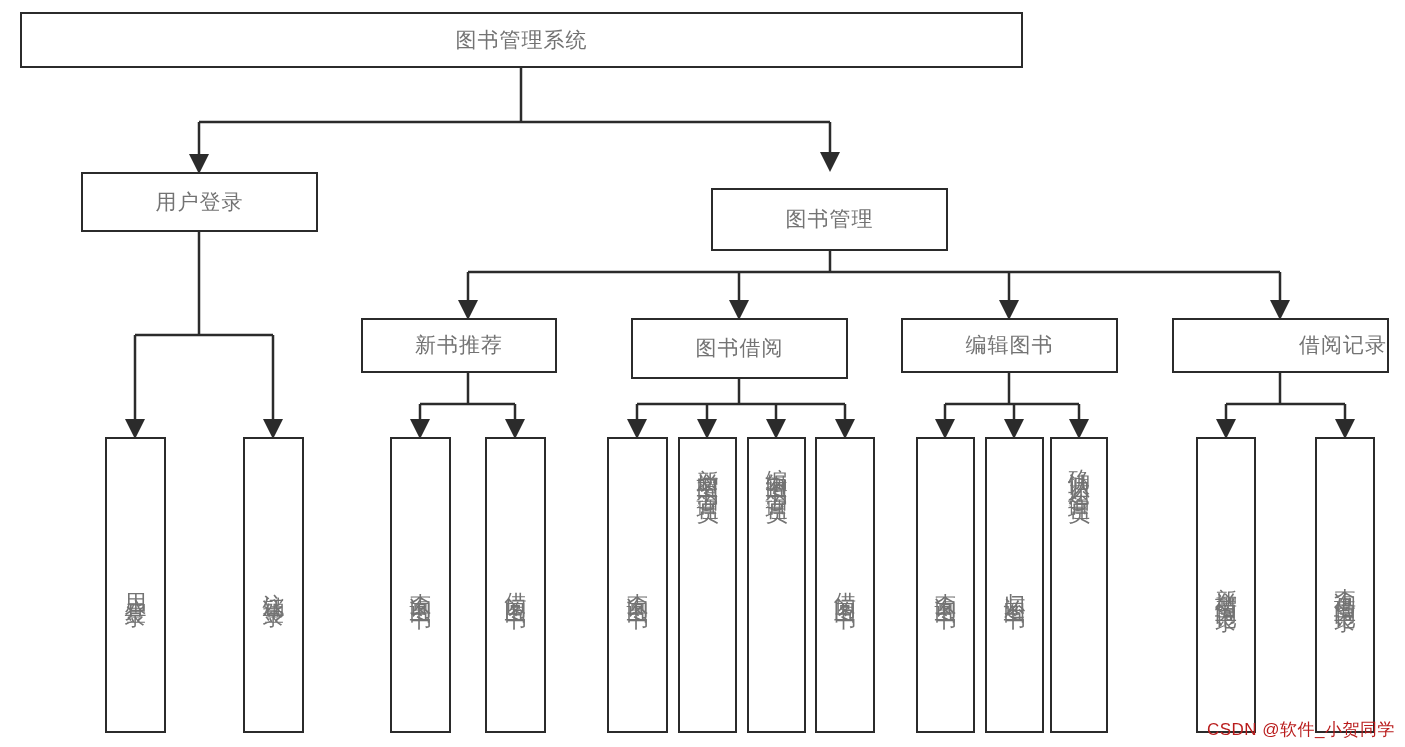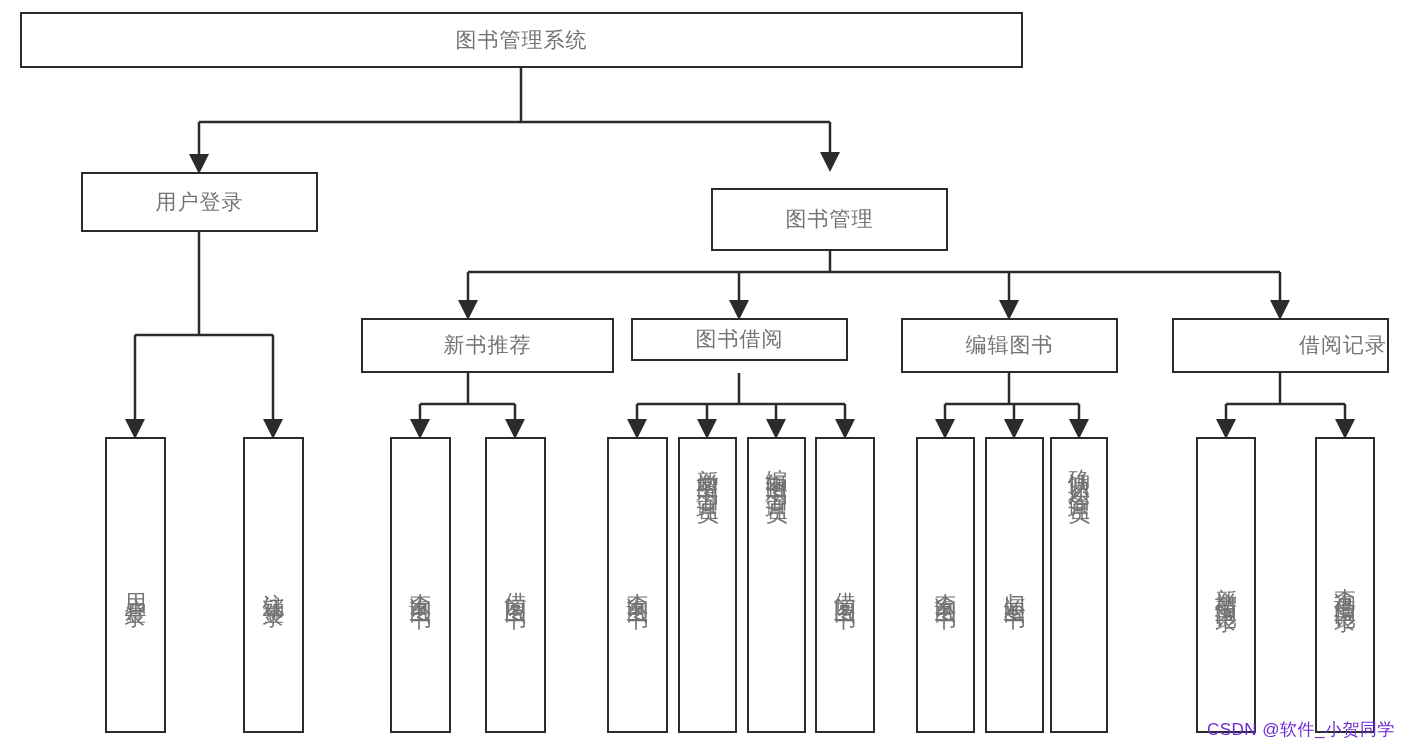--- a/index.html
+++ b/index.html
@@ -57,21 +57,21 @@
   }
   .node.vert.centered {
     align-items: center;
     padding-top: 0;
   }
   .watermark {
     position: absolute;
     right: 10px;
     bottom: 6px;
     font-size: 17px;
-    color: #6d28d9;
+    color: #b91c1c;
     letter-spacing: 0.5px;
     white-space: nowrap;
     pointer-events: none;
   }
 </style>
 </head>
 <body>
 
 <div id="canvas">
 
@@ -129,24 +129,24 @@
     <span class="label">图书管理系统</span>
   </div>
 
   <div class="node horiz" style="left:81px; top:172px; width:237px; height:60px;">
     <span class="label">用户登录</span>
   </div>
   <div class="node horiz" style="left:711px; top:170px; width:237px; height:63px;margin-top:18px;">
     <span class="label">图书管理</span>
   </div>
 
-  <div class="node horiz" style="left:361px; top:318px; width:253px; height:55px;">
+  <div class="node horiz" style="left:361px; top:318px; width:196px; height:55px;">
     <span class="label">新书推荐</span>
   </div>
-  <div class="node horiz" style="left:631px; top:318px; width:217px; height:43px;">
+  <div class="node horiz" style="left:631px; top:318px; width:217px; height:61px;">
     <span class="label">图书借阅</span>
   </div>
   <div class="node horiz" style="left:901px; top:318px; width:217px; height:55px;">
     <span class="label">编辑图书</span>
   </div>
   <div class="node horiz" style="left:1172px; top:318px; width:217px; height:55px;justify-content:flex-end;">
     <span class="label">借阅记录</span>
   </div>
 
   <div class="node vert centered" style="left:105px; top:437px; width:61px; height:296px;">

